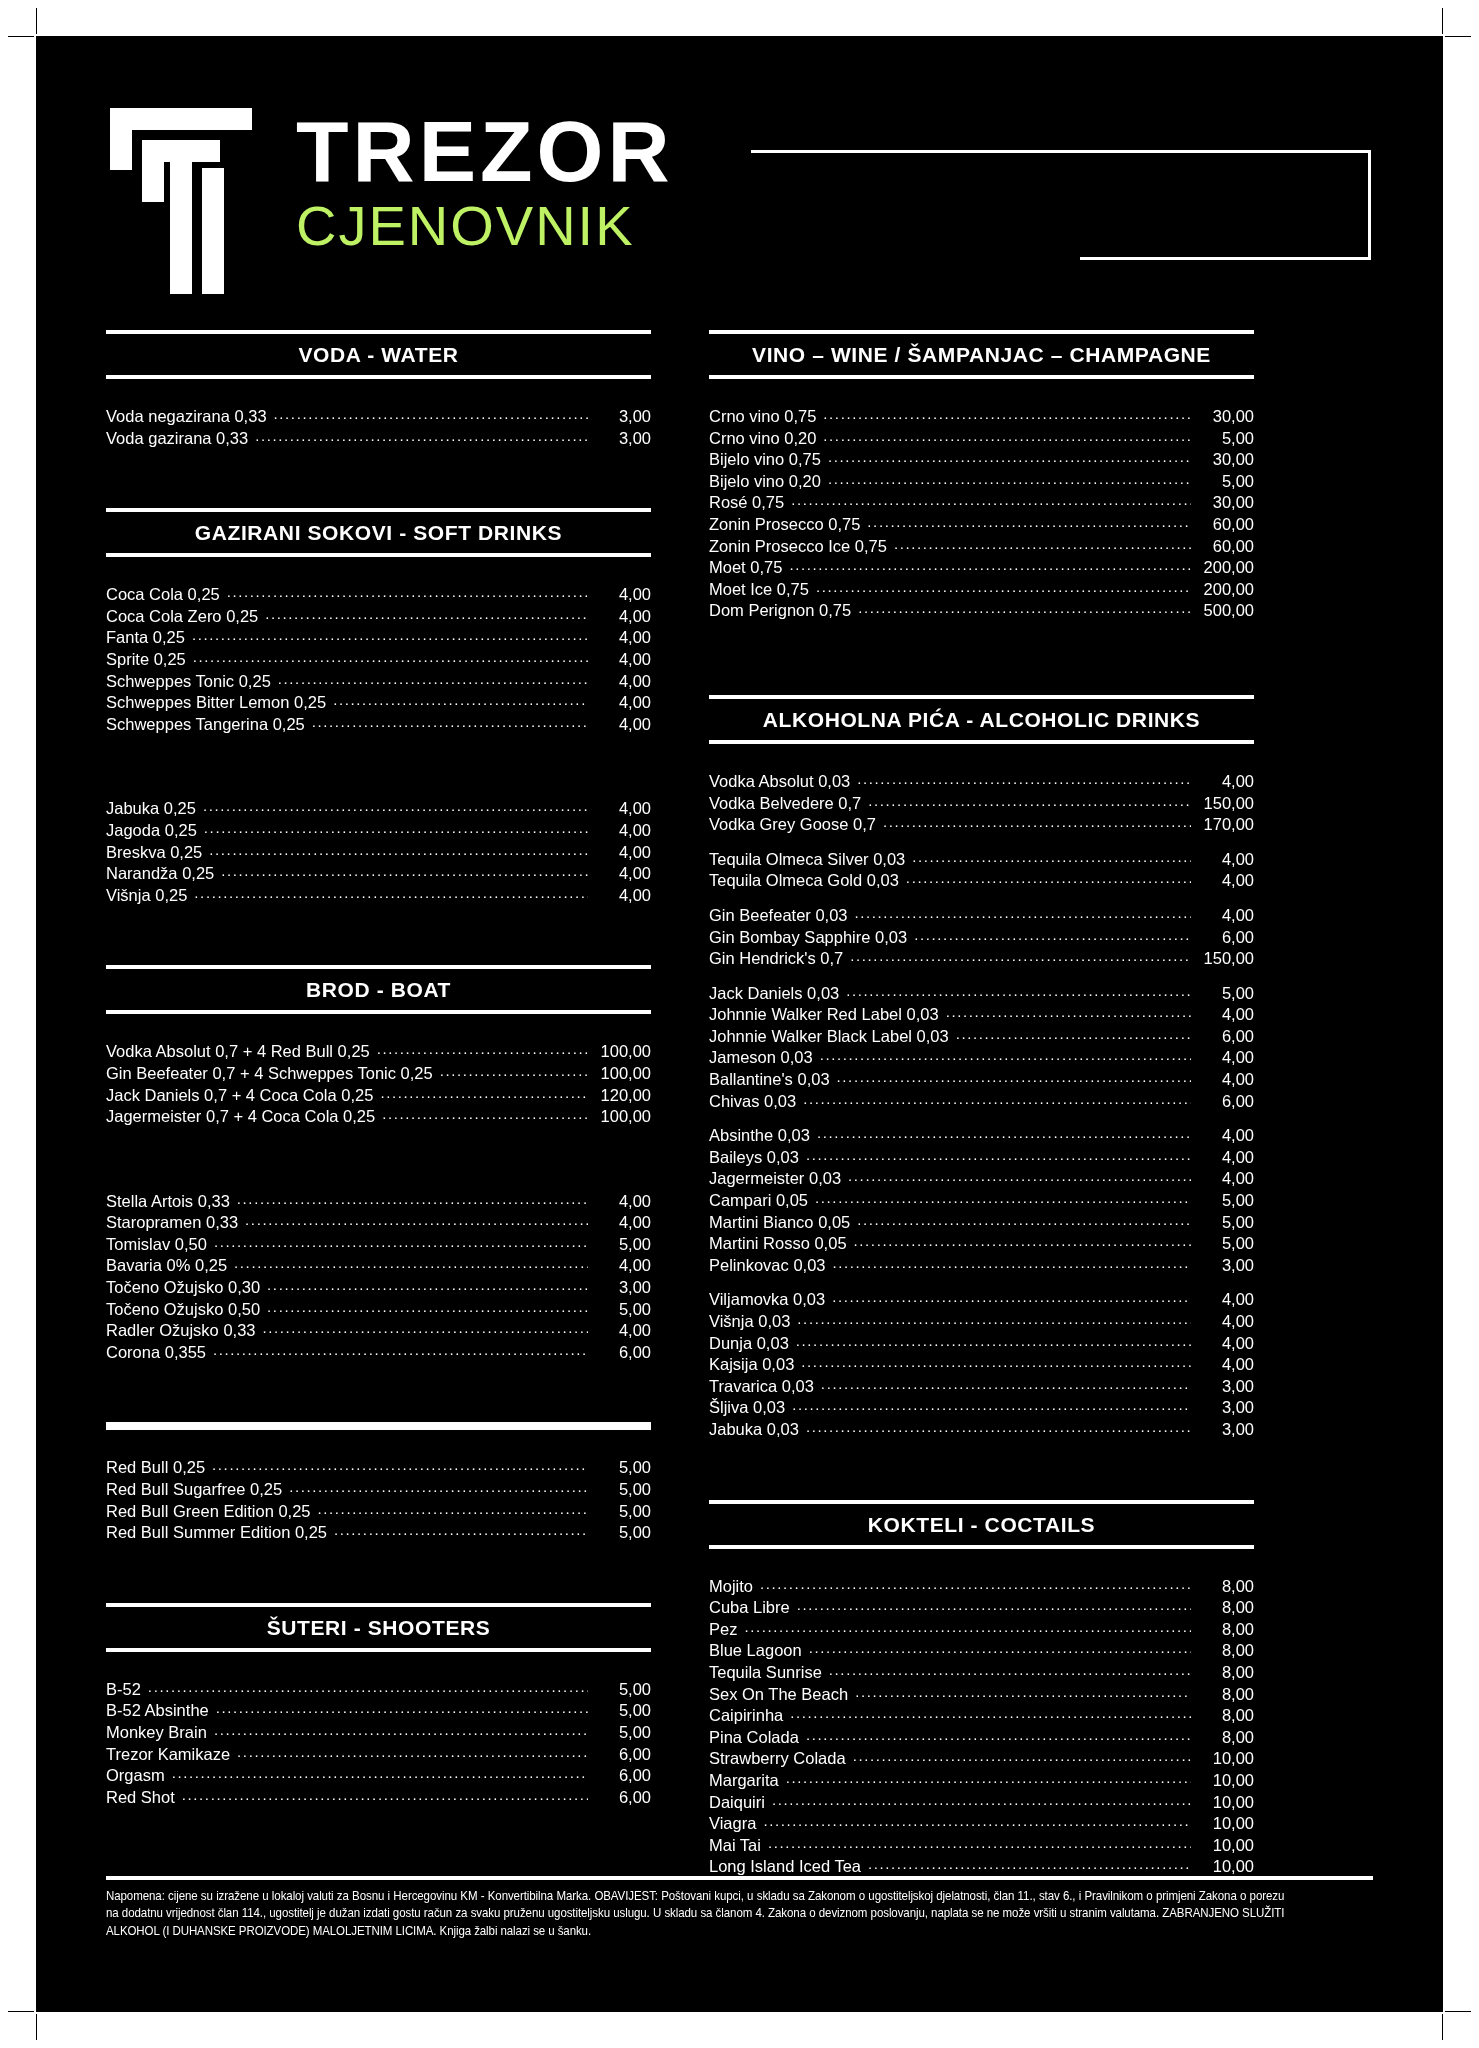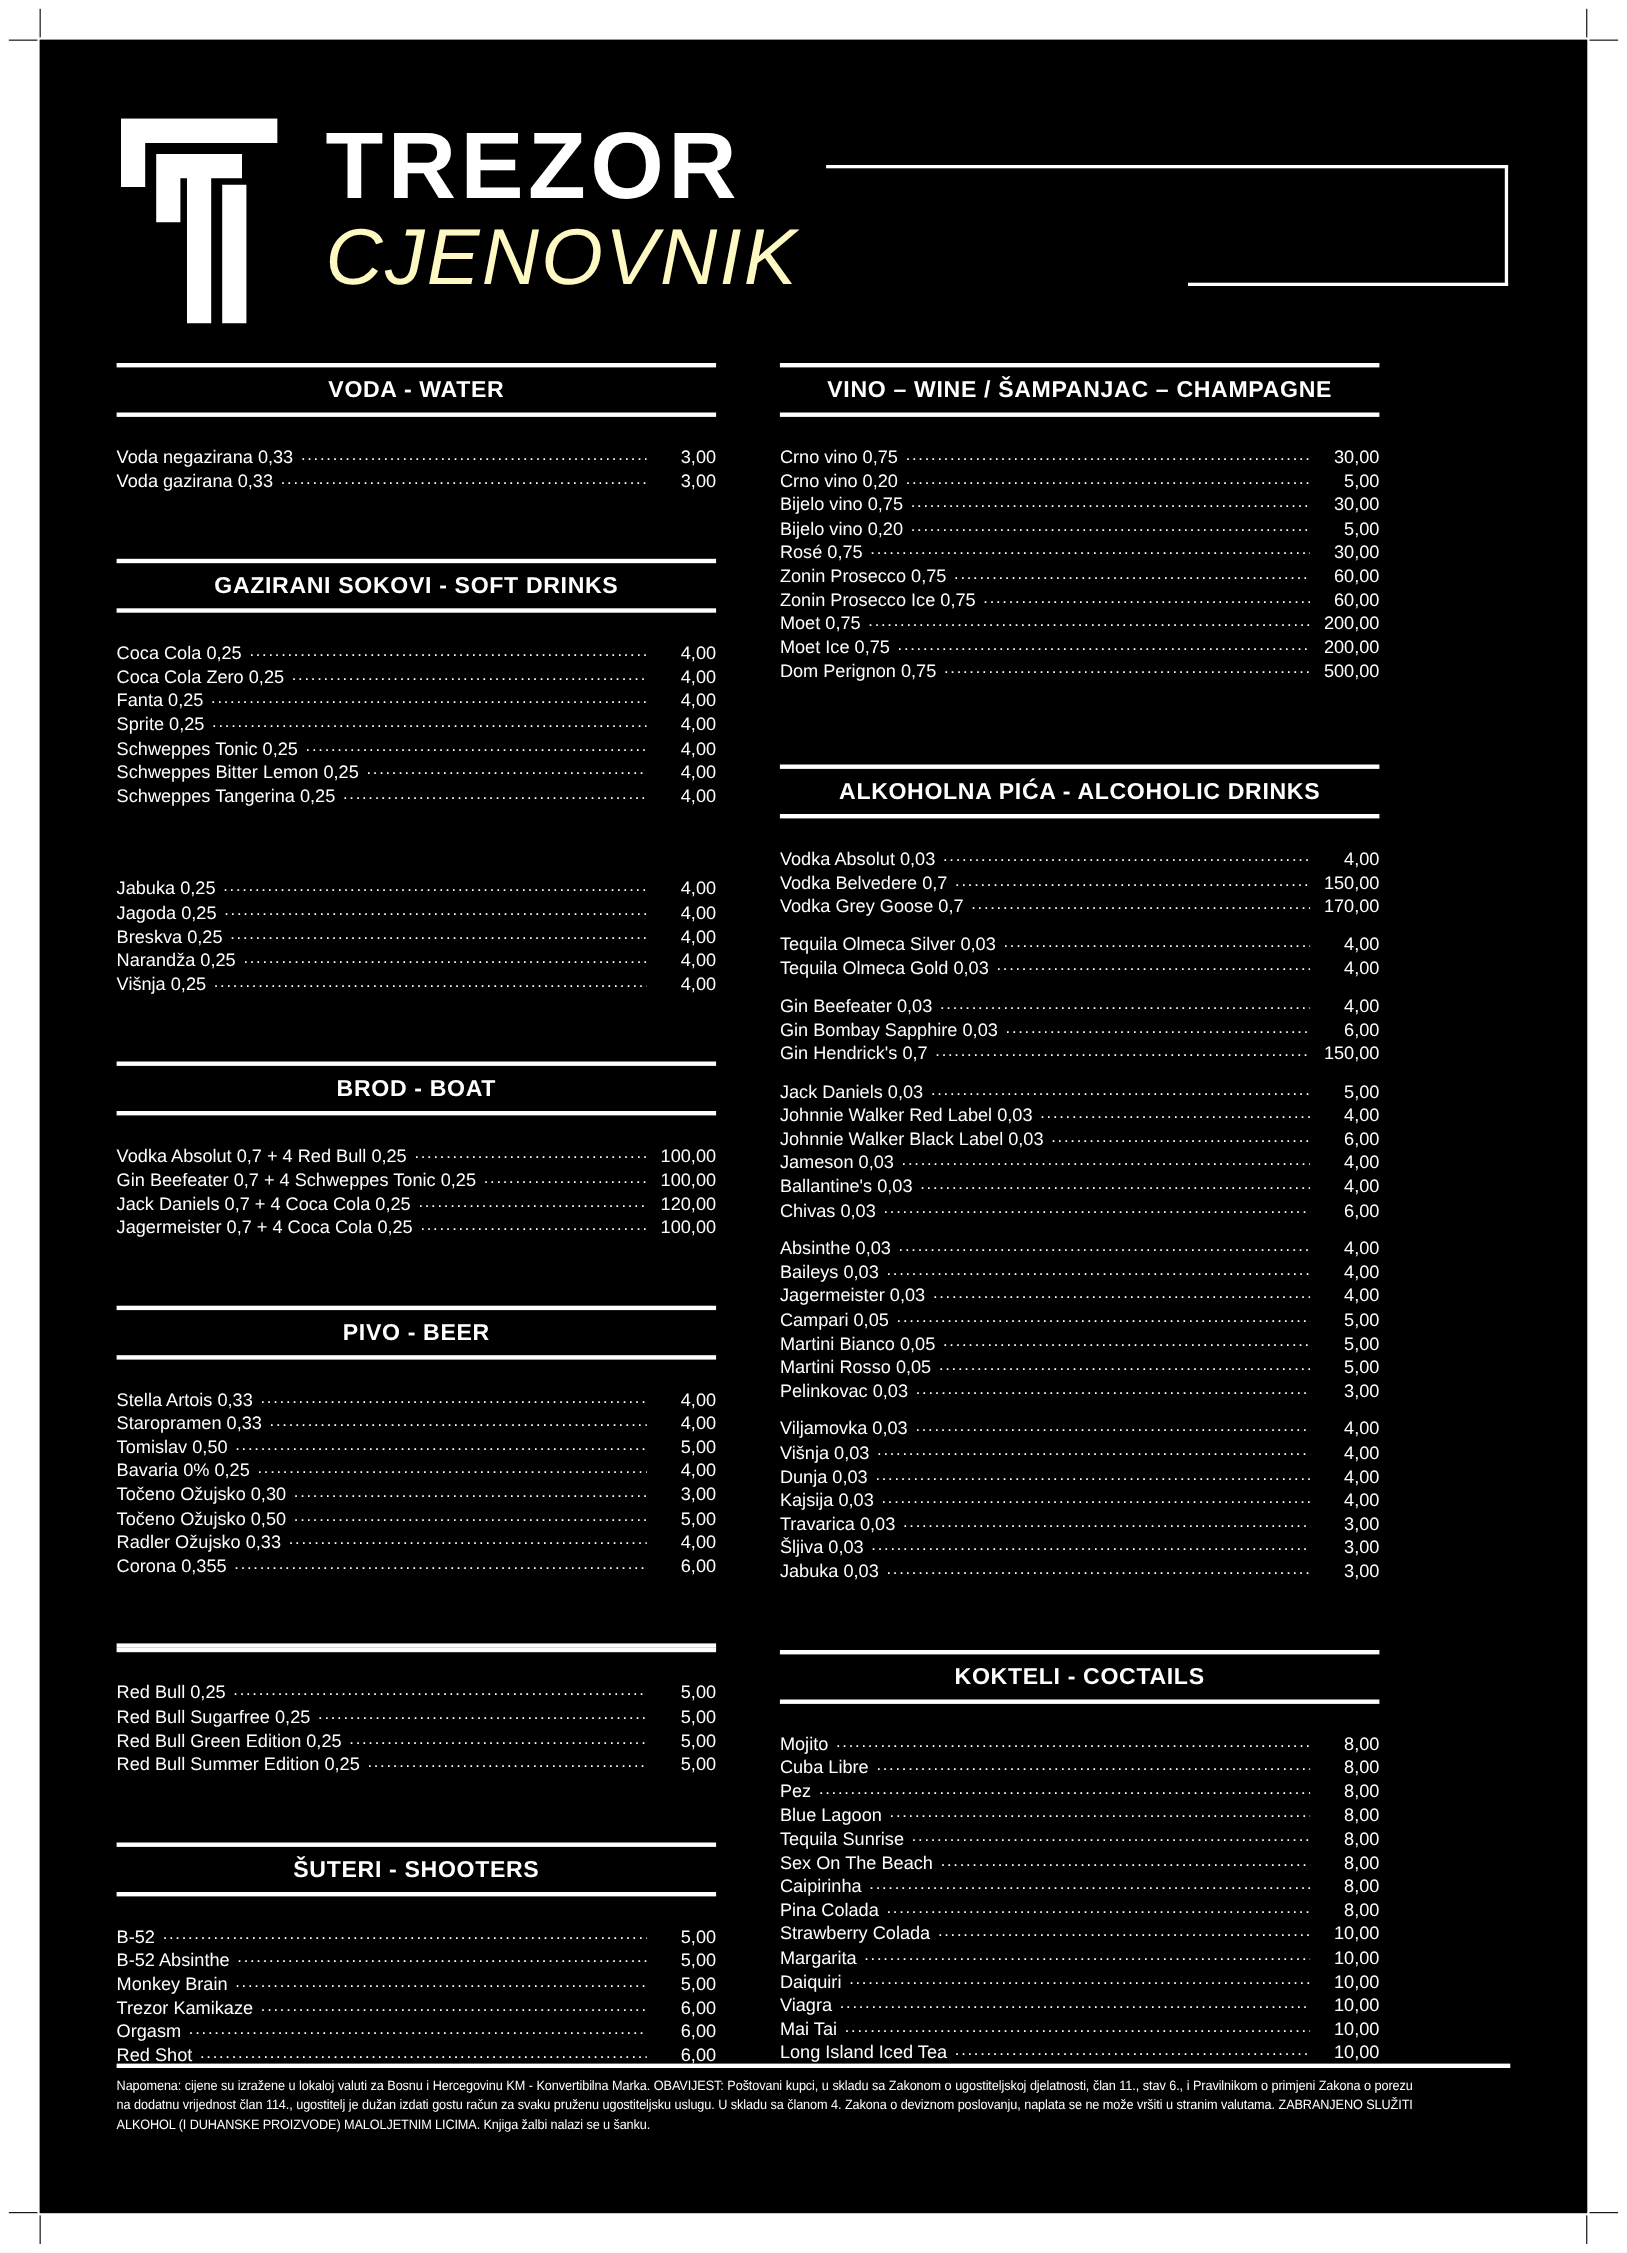--- a/index.html
+++ b/index.html
@@ -50,26 +50,25 @@
     left:190px; top:10px;
     font-weight:bold;
     font-size:86px;
     letter-spacing:4px;
     line-height:1;
     color:#fff;
   }
   .sub{
     position:absolute;
     left:190px; top:100px;
-    font-size:72px;
+    font-size:56px;
     letter-spacing:2px;
     line-height:1;
     font-weight:300;
-    color:#fef9c3;
-    font-style:italic;
+    color:#bef264;
   }
   .bracket{
     position:absolute;
     left:645px; top:52px;
     width:620px; height:110px;
   }
   .bracket .b-top{position:absolute;left:0;top:0;height:3px;width:100%;background:#fff;}
   .bracket .b-right{position:absolute;right:0;top:0;width:3px;height:100%;background:#fff;}
   .bracket .b-bot{position:absolute;right:0;bottom:0;height:3px;width:47%;background:#fff;}
 
@@ -318,25 +317,20 @@
                   <div class="row">
                     <span class="nm">Jagermeister 0,7 + 4 Coca Cola 0,25</span>
                     <span class="dots"></span>
                     <span class="pr">100,00</span>
                   </div>
                 </div>
               </div>
             </div>
             <div class="gap-md"></div>
             <div class="section">
-              <div class="sec-head">
-                <div class="rule"></div>
-                <div class="sec-title">PIVO - BEER</div>
-                <div class="rule bot"></div>
-              </div>
               <div class="items">
                 <div class="grp">
                   <div class="row">
                     <span class="nm">Stella Artois 0,33</span>
                     <span class="dots"></span>
                     <span class="pr">4,00</span>
                   </div>
                   <div class="row">
                     <span class="nm">Staropramen 0,33</span>
                     <span class="dots"></span>

